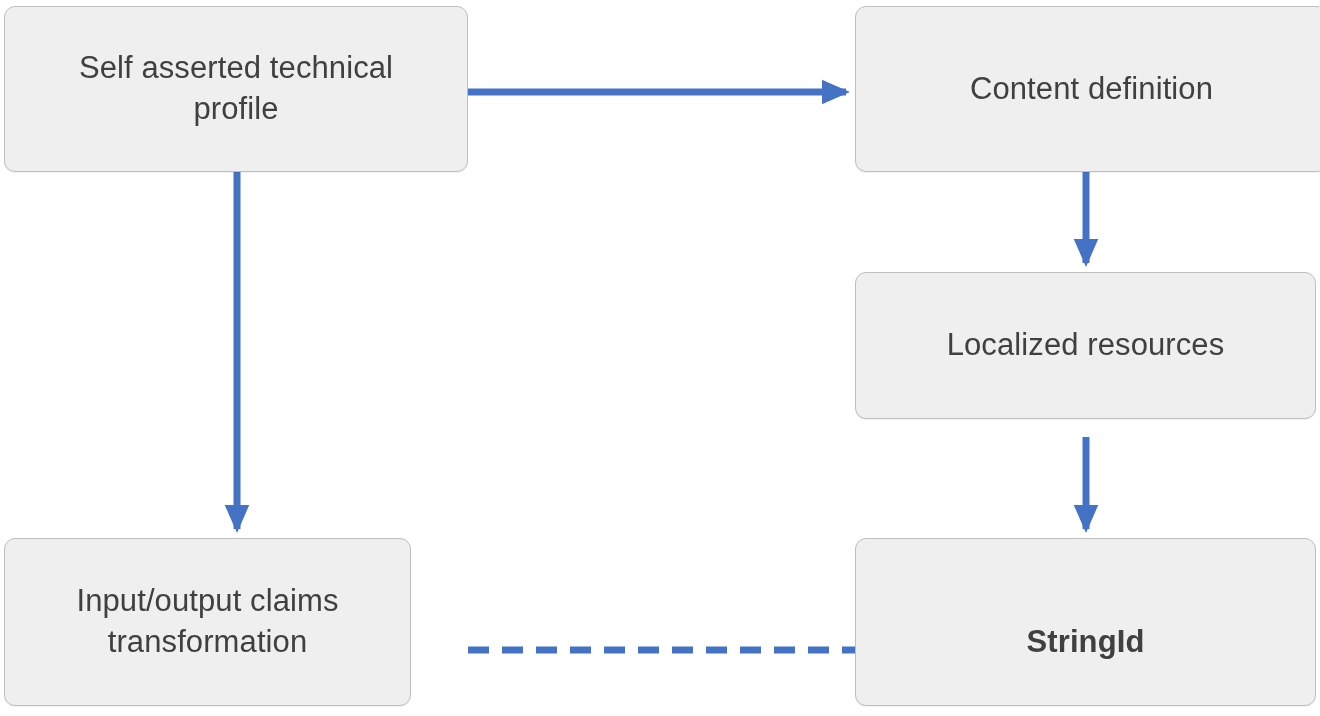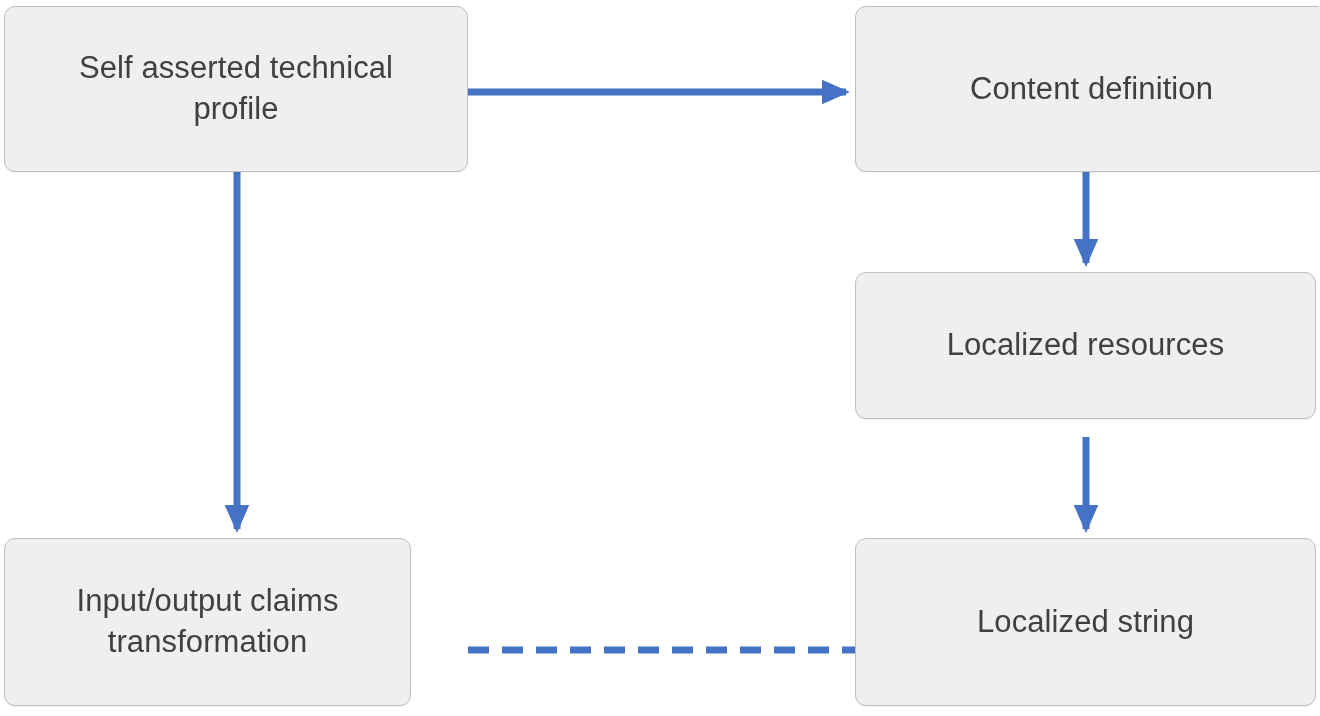--- a/index.html
+++ b/index.html
@@ -100,16 +100,16 @@
   <div class="node" id="node-localized-res">
     <span class="node-label">Localized resources</span>
   </div>
 
   <div class="node" id="node-claims-transf">
     <span class="node-label">Input/output claims
 transformation</span>
   </div>
 
   <div class="node" id="node-localized-str">
-    <span class="node-label"><span>Localized string</span><br></span>
+    <span class="node-label"><br><span class="emph">StringId</span></span>
   </div>
 
 </div>
 
 </body></html>

